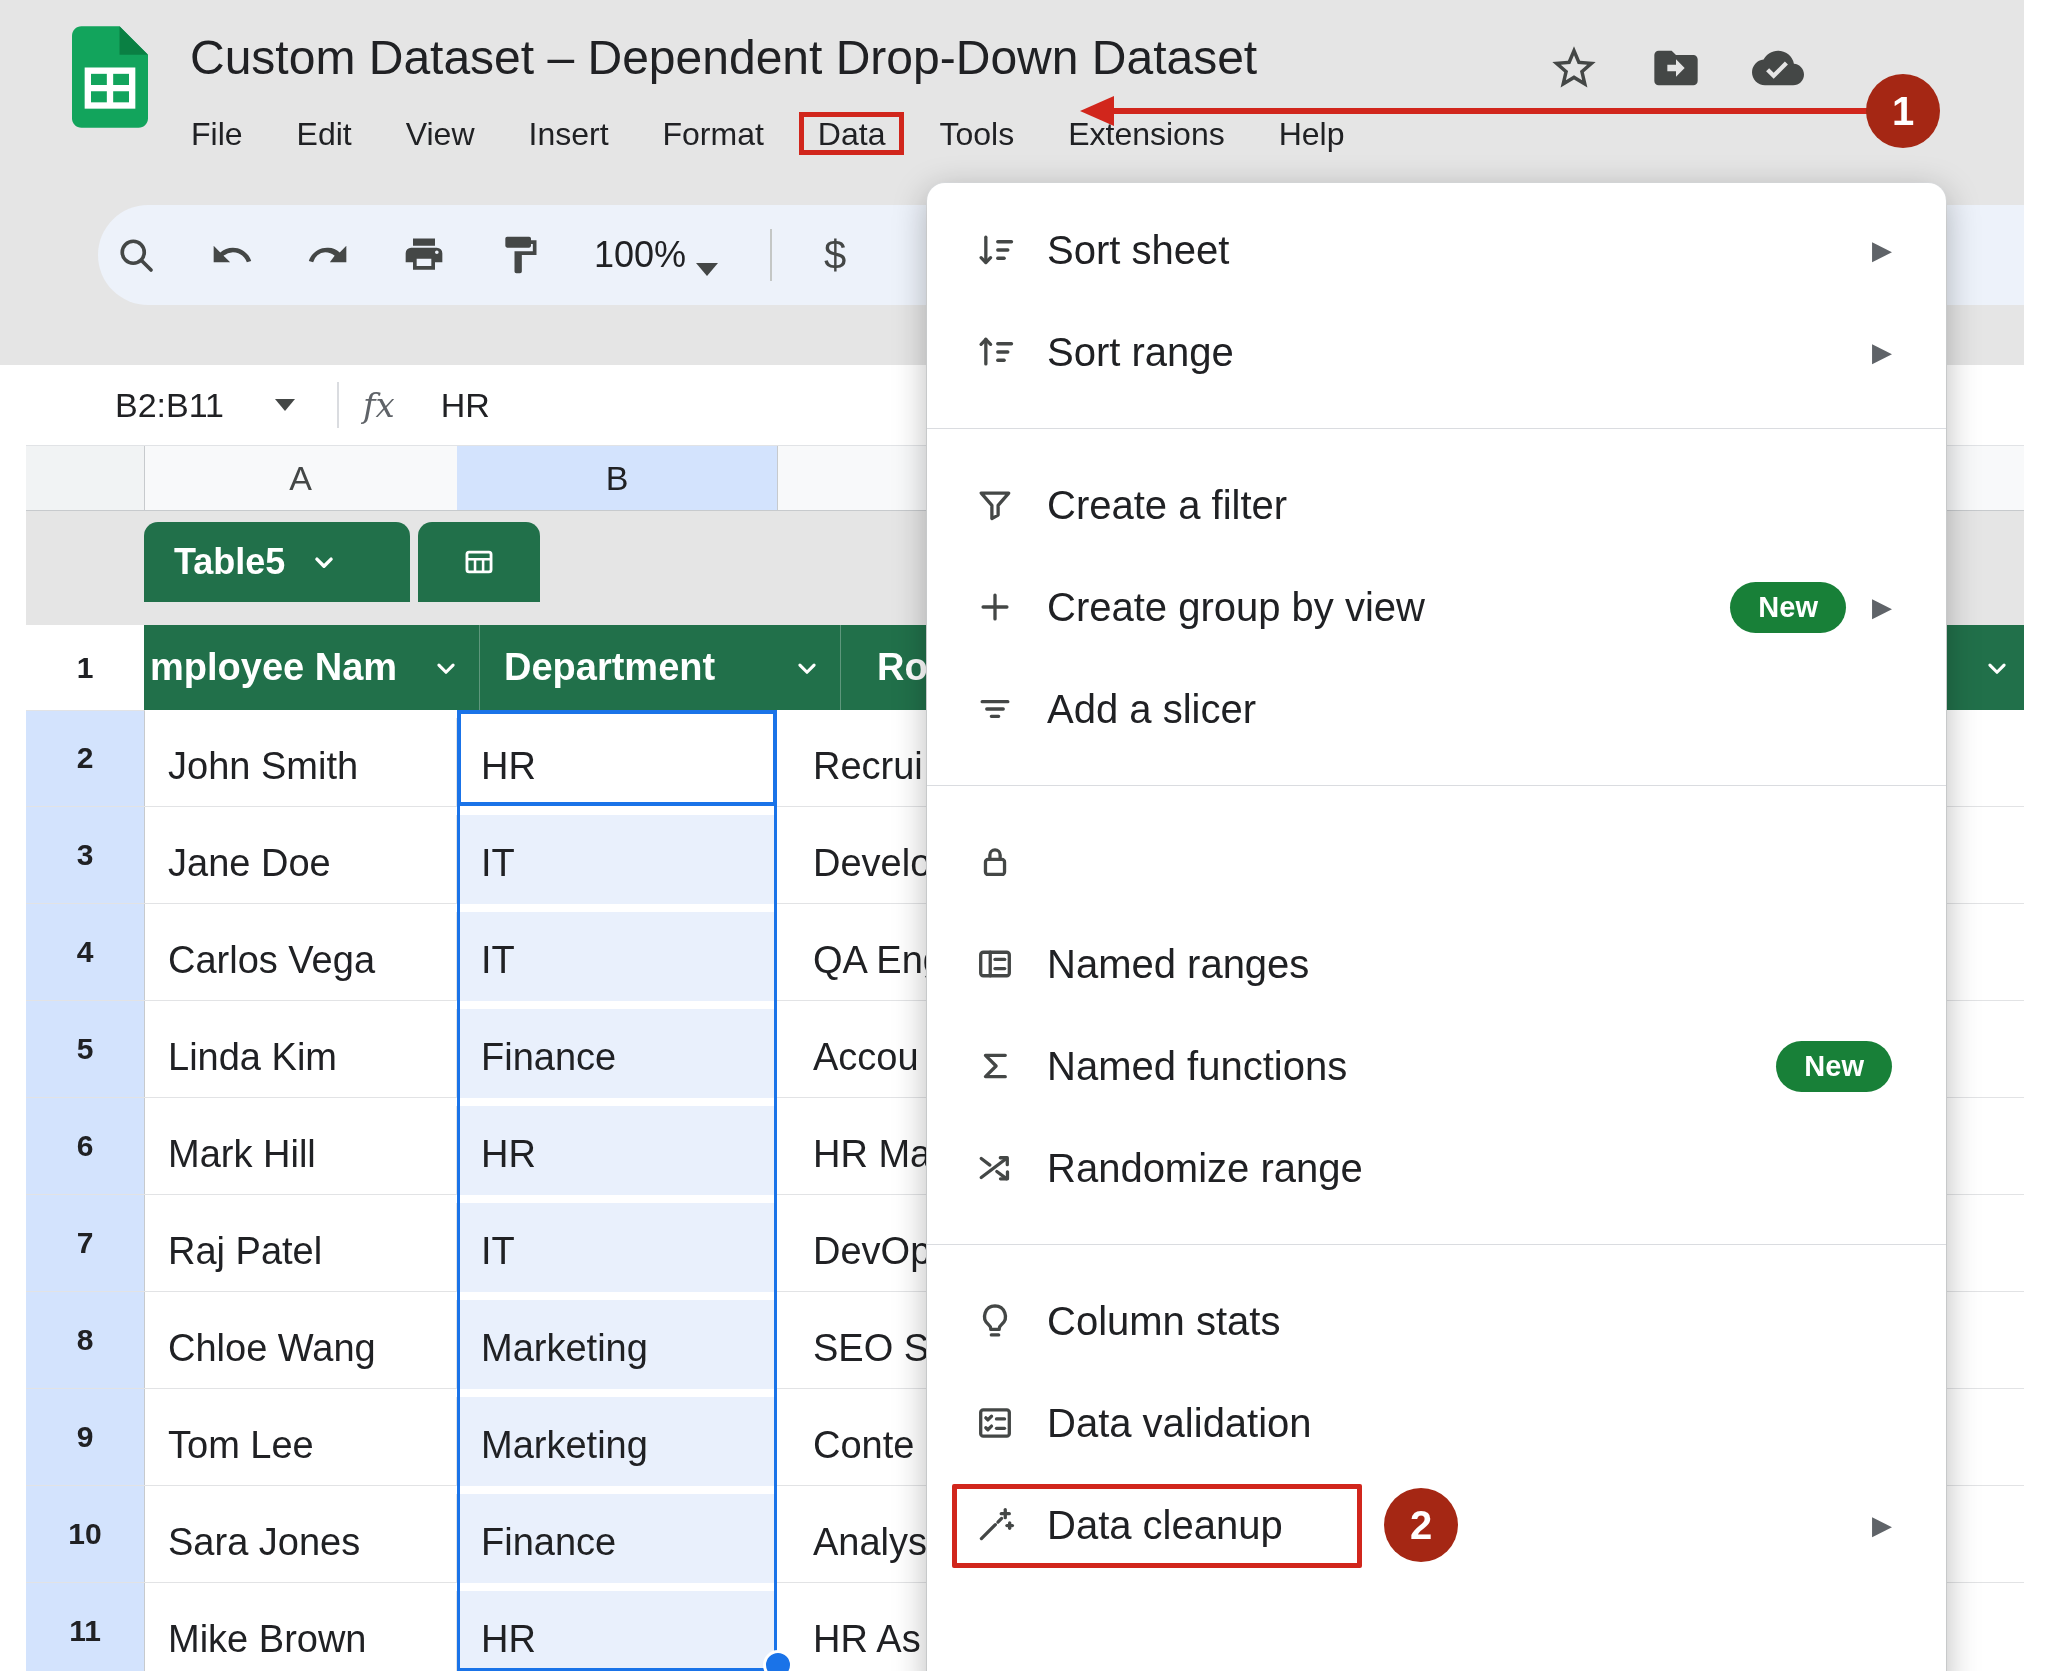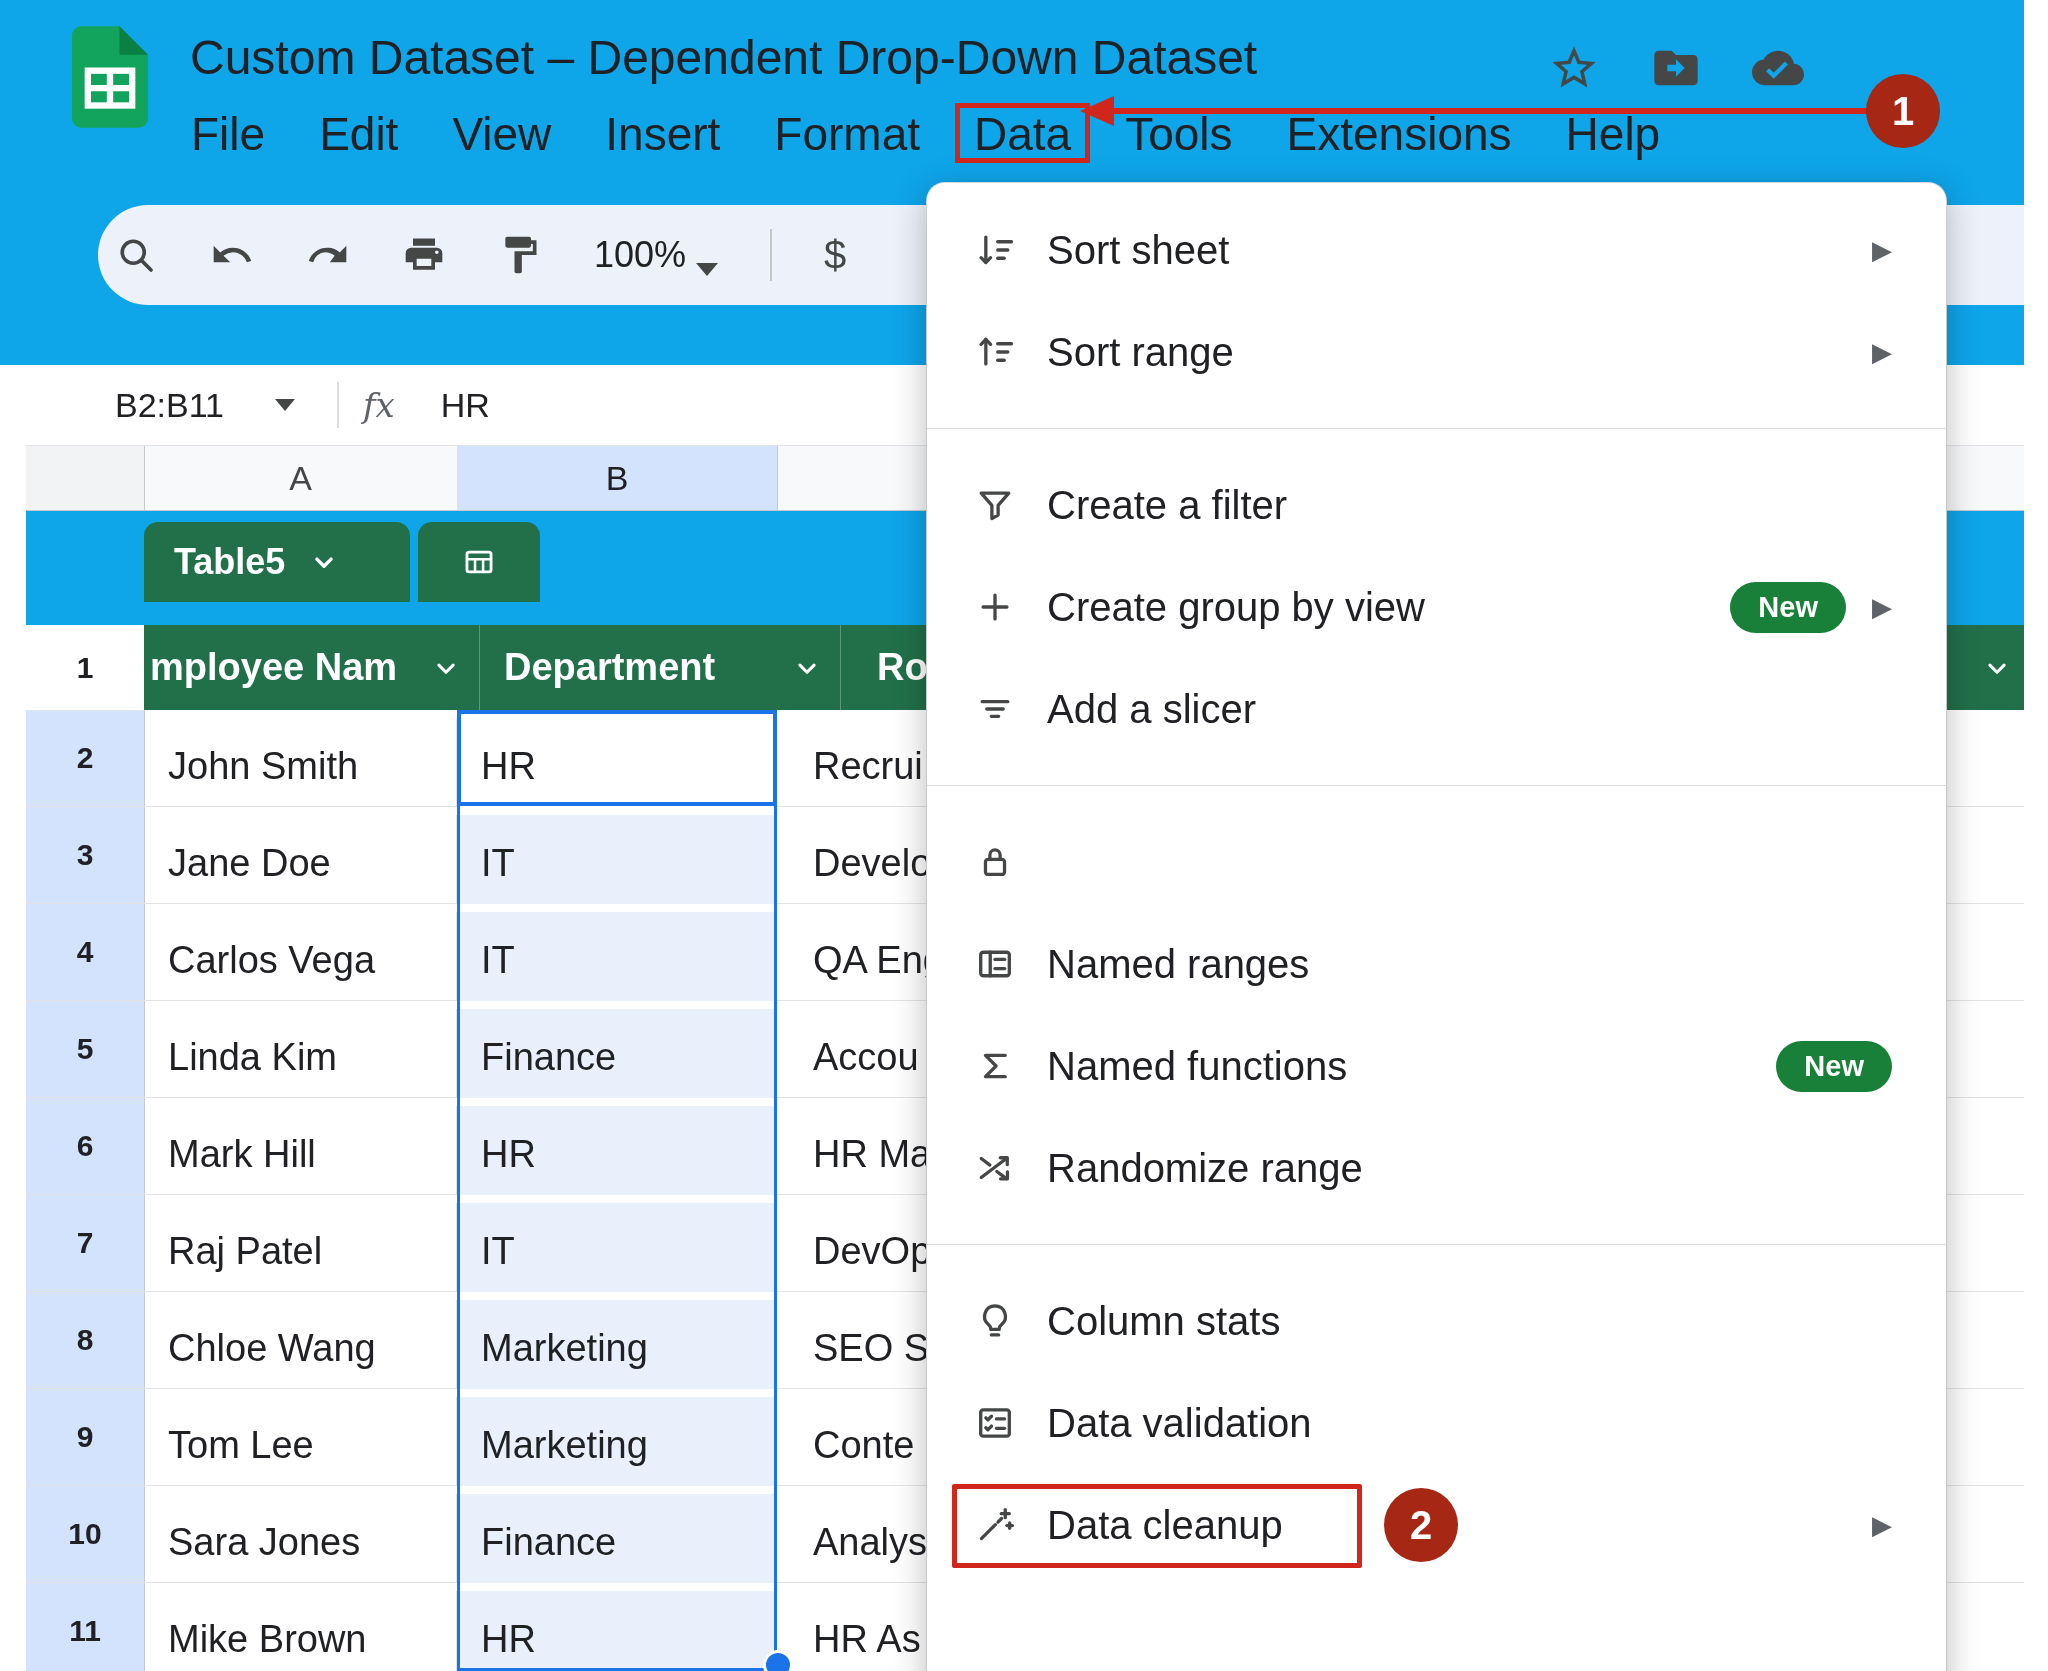--- a/index.html
+++ b/index.html
@@ -1,26 +1,26 @@
 <!DOCTYPE html>
 <html style="--table-green: #21704a; --sel-blue: #1a73e8; --badge-green: #188038; --annot-red: #d1261c; --annot-dark-red: #a52714;"><head>
 <meta charset="utf-8">
 <style>
   html,body{margin:0;padding:0;background:#fff;}
-  .page{position:relative;width:2024px;height:1671px;background:#0ea5e9;overflow:hidden;
+  .page{position:relative;width:2024px;height:1671px;background:#e5e5e5;overflow:hidden;
         font-family:"Liberation Sans",sans-serif;color:#202124;}
 
   
   .logo{position:absolute;left:72px;top:26px;width:76px;height:102px;}
   .doc-title{position:absolute;left:190px;top:30px;font-size:48px;font-weight:500;white-space:nowrap;}
   .title-icon{position:absolute;top:42px;width:52px;height:52px;}
   .ti-star{left:1548px;} .ti-folder{left:1650px;} .ti-cloud{left:1752px;}
 
   .menubar{position:absolute;left:164px;top:102px;height:64px;display:flex;align-items:center;}
-  .mb-item{padding:0 27px;font-size:46px;position:relative;white-space:nowrap;}
+  .mb-item{padding:0 27px;font-size:32px;position:relative;white-space:nowrap;}
   .data-redbox{position:absolute;top:-4px;bottom:-2px;left:8px;right:8px;
                border:5px solid var(--annot-red,#d1261c);pointer-events:none;}
 
   
   .toolbar{position:absolute;left:98px;top:205px;right:0;height:100px;background:#edf2fa;
            border-radius:50px 0 0 50px;display:flex;align-items:center;gap:52px;padding-left:16px;z-index:2;}
   .tbi{width:44px;height:44px;flex:none;}
   .zoom-ctl{display:flex;align-items:flex-end;gap:10px;font-size:36px;color:#202124;}
   .caret{width:0;height:0;border-left:11px solid transparent;border-right:11px solid transparent;
          border-top:13px solid #444746;}

